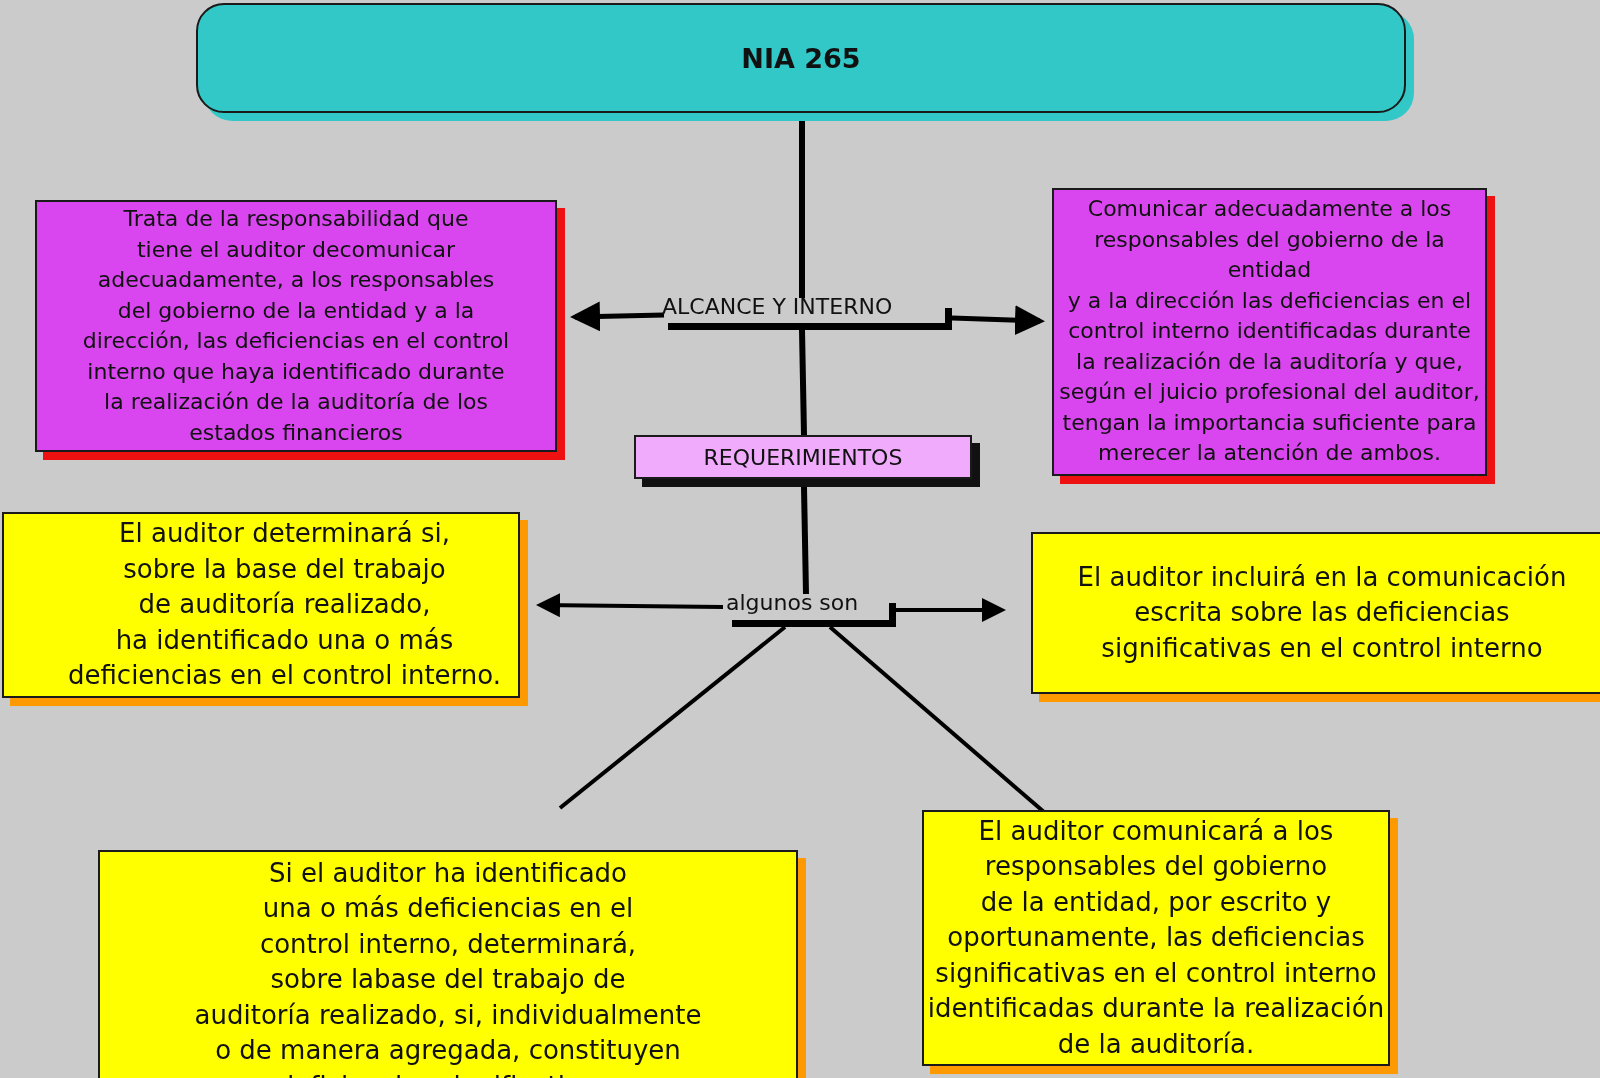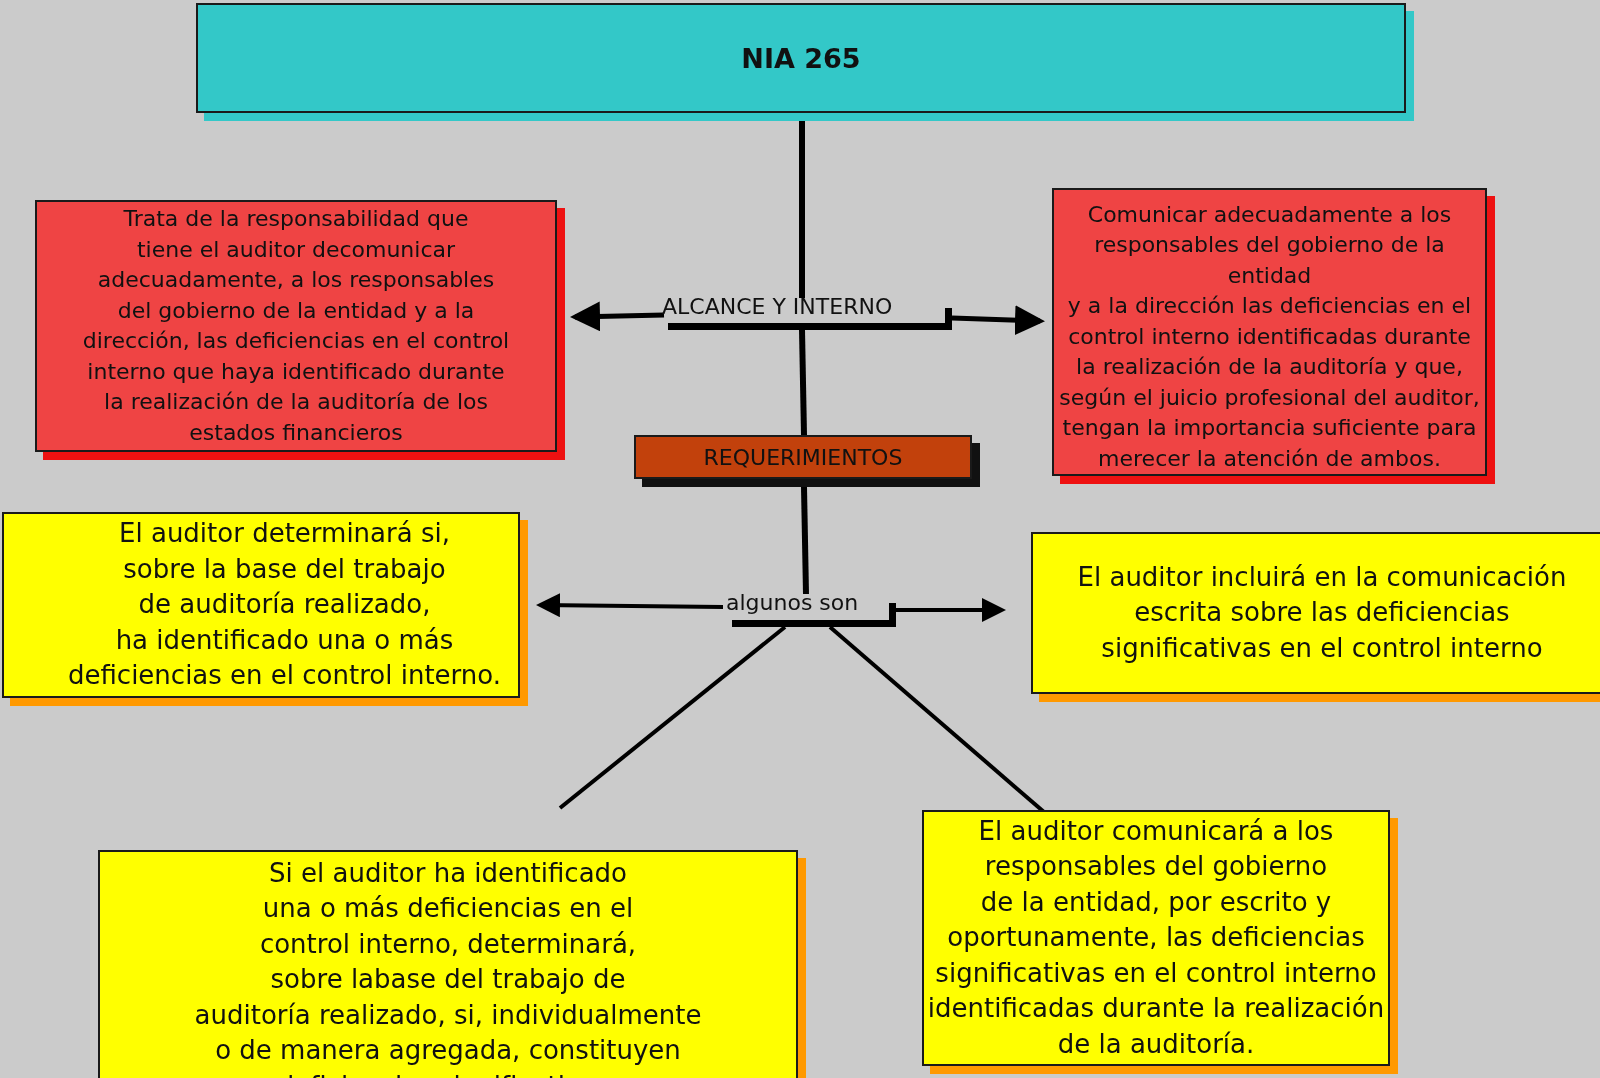--- a/index.html
+++ b/index.html
@@ -1,23 +1,23 @@
 <!DOCTYPE html>
 <html><head>
 <meta charset="utf-8">
 <style>
   * { margin: 0; padding: 0; box-sizing: border-box; }
   html, body { width: 1600px; height: 1078px; overflow: hidden; }
   body { background: #cbcbcb; position: relative; font-family: "DejaVu Sans", "Liberation Sans", sans-serif; color: #111; }
   .node { position: absolute; border: 2px solid #1a1a1a; text-align: center; display: flex; align-items: center; justify-content: center; }
   .node .txt { white-space: pre-line; }
-  .title { left: 196px; top: 3px; width: 1210px; height: 110px; background: #33c8c8; box-shadow: 8px 8px 0 #33c8c8; font-weight: bold; font-size: 27px; line-height: 35px; }
-  .orange { background: #ef4444; box-shadow: 8px 8px 0 #ee1111; font-size: 22px; line-height: 30.5px; }
+  .title { left: 196px; top: 3px; width: 1210px; height: 110px; background: #33c8c8; box-shadow: 8px 8px 0 #33c8c8; font-weight: bold; font-size: 27px; line-height: 35px; border-radius: 28px; }
+  .orange { background: #d946ef; box-shadow: 8px 8px 0 #ee1111; font-size: 22px; line-height: 30.5px; }
   .yellow { background: #ffff00; box-shadow: 8px 8px 0 #ff9900; font-size: 26px; line-height: 35.5px; }
-  .req { left: 634px; top: 435px; width: 338px; height: 44px; background: #c2410c; box-shadow: 8px 8px 0 #111; font-size: 22px; }
+  .req { left: 634px; top: 435px; width: 338px; height: 44px; background: #f0abfc; box-shadow: 8px 8px 0 #111; font-size: 22px; }
   .label { position: absolute; font-size: 22px; white-space: nowrap; }
   svg.links { position: absolute; left: 0; top: 0; }
 </style>
 </head>
 <body>
 
 <svg class="links" width="1600" height="1078">
   <defs>
     <marker id="ah" markerWidth="6" markerHeight="6" refX="5" refY="3" orient="auto" markerUnits="strokeWidth">
       <path d="M0,0 L6,3 L0,6 Z" fill="#000"></path>
@@ -58,21 +58,21 @@
   <div class="txt">Trata de la responsabilidad que
 tiene el auditor decomunicar
 adecuadamente, a los responsables
 del gobierno de la entidad y a la
 dirección, las deficiencias en el control
 interno que haya identificado durante
 la realización de la auditoría de los
 estados financieros</div>
 </div>
 
-<div class="node orange" style="left:1052px; top:188px; width:435px; height:288px; align-items:flex-end; padding-top:4px;">
+<div class="node orange" style="left:1052px; top:188px; width:435px; height:288px; align-items:flex-start; padding-top:4px;">
   <div class="txt">Comunicar adecuadamente a los
 responsables del gobierno de la entidad
 y a la dirección las deficiencias en el
 control interno identificadas durante
 la realización de la auditoría y que,
 según el juicio profesional del auditor,
 tengan la importancia suficiente para
 merecer la atención de ambos.</div>
 </div>
 

